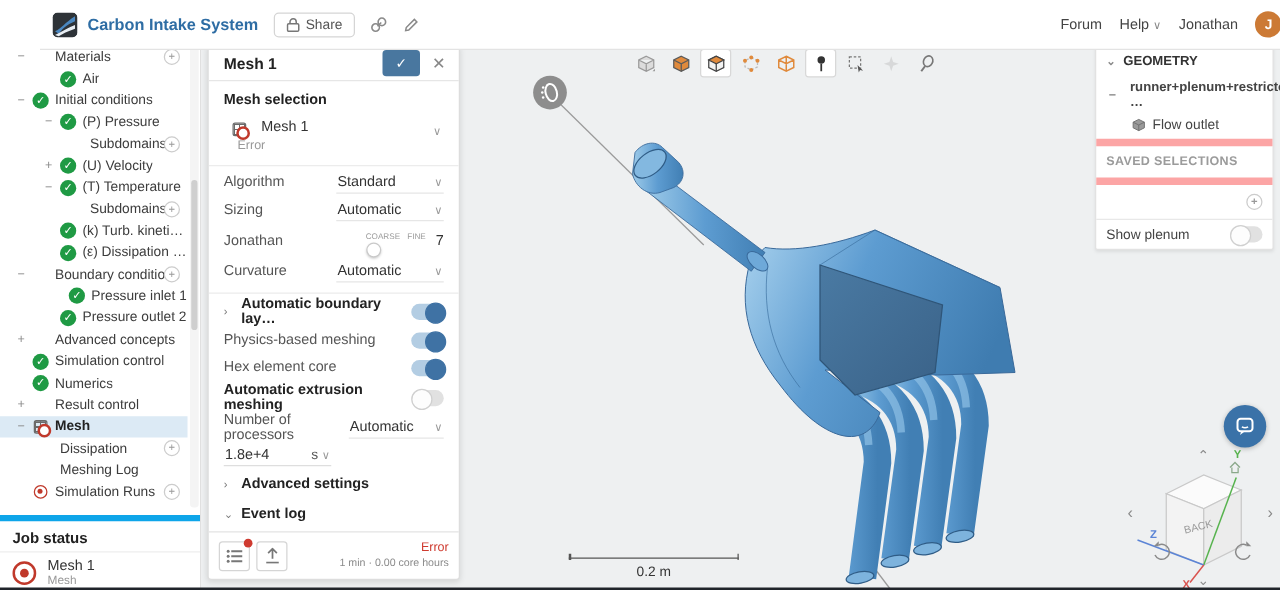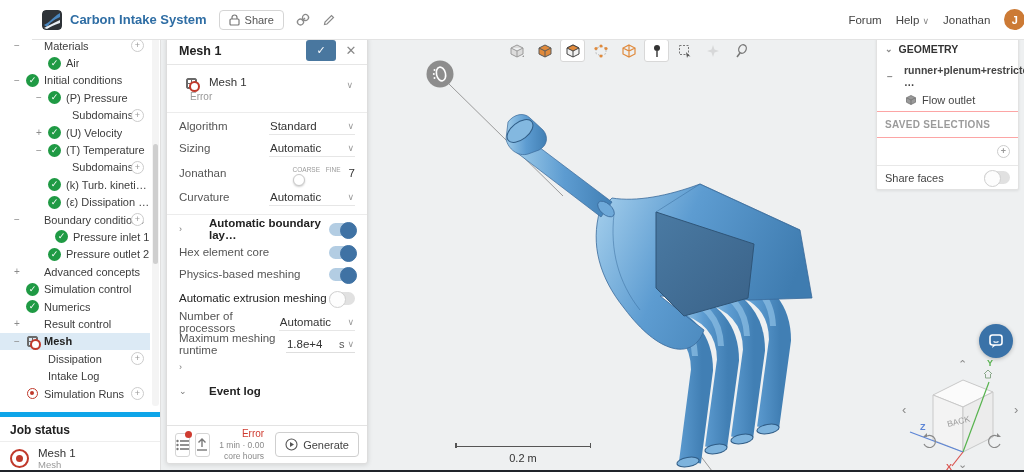--- a/index.html
+++ b/index.html
@@ -65,21 +65,21 @@
   .scalebar::before{left:0;} .scalebar::after{right:0;}
   .scalelabel{position:absolute;left:294px;top:424px;width:136px;text-align:center;font-size:11px;color:#333;z-index:6;}
   .chatbtn{position:absolute;left:818px;top:296px;width:34px;height:34px;border-radius:50%;background:#3a72a8;
     display:flex;align-items:center;justify-content:center;z-index:12;cursor:pointer;box-shadow:0 1px 4px rgba(0,0,0,.25);}
   
   .geopanel{position:absolute;left:715px;top:8px;width:143px;background:#fff;border:1px solid #e2e2e2;
     border-radius:2px;box-shadow:0 1px 3px rgba(0,0,0,.08);z-index:15;font-size:11px;}
   .geopanel .hdr{display:flex;align-items:center;gap:6px;padding:6px 8px;font-weight:bold;color:#333;font-size:10.5px;cursor:pointer;}
   .geopanel .item{display:flex;align-items:center;gap:5px;padding:3px 8px 3px 10px;font-weight:bold;color:#444;cursor:pointer;}
   .geopanel .child{display:flex;align-items:center;gap:5px;padding:3px 8px 5px 28px;color:#444;cursor:pointer;}
-  .geopanel .sect{padding:7px 8px;border-top:1px solid #fca5a5;font-size:10px;font-weight:bold;color:#9b9b9b;
+  .geopanel .sect{padding:7px 8px;border-top:6px solid #fca5a5;font-size:10px;font-weight:bold;color:#9b9b9b;
     letter-spacing:.3px;display:flex;align-items:center;cursor:pointer;}
   .geopanel .sect.dark{color:#333;}
   .geopanel .row{display:flex;align-items:center;justify-content:space-between;
     padding:5px 8px;border-top:1px solid #e8e8e8;color:#444;}
   
   .panel{position:absolute;left:166px;top:36px;width:202px;height:428px;background:#fff;border:1px solid #ddd;
     border-radius:3px;box-shadow:0 1px 5px rgba(0,0,0,.12);z-index:20;display:flex;flex-direction:column;}
   .phead{display:flex;align-items:center;height:28px;padding:0 6px 0 12px;border-bottom:1px solid #e6e6e6;flex:none;}
   .phead .name{font-weight:bold;font-size:12.5px;color:#222;flex:1;}
   .okbtn{width:30px;height:21px;background:#49779f;border-radius:3px;color:#fff;display:flex;align-items:center;
@@ -88,40 +88,40 @@
   .pbody{flex:1;padding:9px 12px 0;overflow:hidden;font-size:11.5px;}
   .sechdr{font-weight:bold;color:#222;margin-bottom:8px;}
   .meshsel{display:flex;align-items:flex-start;gap:6px;padding:2px 0 8px 6px;cursor:pointer;position:relative;}
   .meshsel .mi{margin-top:2px;}
   .meshsel .nm{color:#333;}
   .meshsel .st{font-size:10px;color:#999;margin-top:3px;margin-left:-19px;}
   .meshsel .dd{position:absolute;right:2px;top:6px;color:#999;font-size:9px;}
   .divider{border-top:1px solid #ececec;margin:2px -12px 2px -12px;}
   .frow{display:flex;align-items:center;justify-content:space-between;height:22px;}
   .frow .lbl{color:#555;}
-  .frow .lbl.b{font-weight:normal;color:#222;}
+  .frow .lbl.b{font-weight:bold;color:#222;}
   .selval{display:flex;align-items:center;justify-content:space-between;width:86px;color:#333;
     border-bottom:1px solid #e6e6e6;padding:2px 1px;cursor:pointer;}
   .selval .c{color:#999;font-size:9px;}
   .toggle{width:26px;height:13px;border-radius:7px;background:#e1e1e1;position:relative;cursor:pointer;flex:none;}
   .toggle::after{content:"";position:absolute;left:0px;top:-1px;width:15px;height:15px;border-radius:50%;
     background:#fdfdfd;border:1px solid #d0d0d0;transition:left .1s;}
   .toggle.on{background:#b3cde3;}
   .toggle.on::after{left:11px;background:#3f72a4;border-color:#3f72a4;}
   .slwrap{display:flex;align-items:center;gap:8px;}
   .slider{width:48px;position:relative;height:16px;}
   .slider .tr{position:absolute;left:0;top:7px;width:100%;height:2.5px;background:#d9d9d9;border-radius:2px;}
   .slider .fl{position:absolute;left:0;top:7px;width:72%;height:2.5px;background:#2f6fad;border-radius:2px;}
   .slider .kn{position:absolute;left:64%;top:2px;width:12px;height:12px;border-radius:50%;background:#fff;
     border:1px solid #c9c9c9;box-shadow:0 1px 2px rgba(0,0,0,.2);cursor:pointer;}
   .slsub{display:flex;justify-content:space-between;width:48px;font-size:6.5px;color:#9a9a9a;margin-top:-6px;}
   .slval{font-size:11.5px;color:#333;}
   .collrow{display:flex;align-items:center;height:24px;gap:6px;}
   .collrow .ar{color:#777;font-size:9px;width:8px;}
-  .collrow .tl{font-weight:bold;color:#222;flex:1;margin-left:16px;}
+  .collrow .tl{font-weight:bold;color:#222;flex:1;}
   .inpval{display:flex;align-items:center;width:86px;border-bottom:1px solid #dedede;padding:2px 1px;}
   .inpval input{border:none;outline:none;width:52px;font-size:11.5px;color:#333;font-family:inherit;background:transparent;}
   .inpval .unit{margin-left:auto;color:#555;font-size:11px;}
   .inpval .c{color:#999;font-size:9px;margin-left:3px;}
   .pfoot{flex:none;height:38px;border-top:1px solid #e3e3e3;display:flex;align-items:center;padding:0 8px;gap:5px;}
   .fbtn{width:25px;height:24px;border:1px solid #d5d5d5;border-radius:3px;background:#fff;display:flex;
     align-items:center;justify-content:center;cursor:pointer;position:relative;}
   .fbtn .reddot{position:absolute;right:-3px;top:-3px;width:7px;height:7px;border-radius:50%;background:#cf3b30;}
   .fstatus{margin-left:auto;text-align:right;line-height:1.25;}
   .fstatus .e{color:#cf3b30;font-size:10px;}
@@ -308,21 +308,21 @@
       </svg>
       <span>Flow outlet</span>
     </div>
     <div class="sect">
       <span>SAVED SELECTIONS</span>
     </div>
     <div class="sect dark">
       <span class="plusbtn" style="position:static;margin-left:auto;">+</span>
     </div>
     <div class="row">
-      <span>Share faces</span>
+      <span>Show plenum</span>
       <span class="toggle"></span>
     </div>
   </div>
 
   <div class="scalebar"></div>
   <div class="scalelabel">0.2 m</div>
 
   <div class="chatbtn">
     <svg width="18" height="18" viewBox="0 0 18 18">
       <rect x="3" y="3" width="12" height="10" rx="2.5" fill="none" stroke="#fff" stroke-width="1.6"></rect>
@@ -456,21 +456,21 @@
         <span class="tic mesh"></span>
         <span class="tlab">Mesh</span>
       </div>
       <div class="trow" style="padding-left: 36px;">
         <span class="exp"></span>
         <span class="tlab">Dissipation</span>
         <span class="plusbtn">+</span>
       </div>
       <div class="trow" style="padding-left: 36px;">
         <span class="exp"></span>
-        <span class="tlab">Intake Log</span>
+        <span class="tlab">Meshing Log</span>
       </div>
       <div class="trow" style="padding-left: 14px;">
         <span class="exp"></span>
         <span class="tic runs"></span>
         <span class="tlab">Simulation Runs</span>
         <span class="plusbtn">+</span>
       </div>
     </div>
   <div class="tscroll">
       <div class="tthumb"></div>
@@ -487,20 +487,21 @@
   </div>
 </div>
 
 <div class="panel">
   <div class="phead">
     <span class="name">Mesh 1</span>
     <span class="okbtn">✓</span>
     <span class="xbtn">✕</span>
   </div>
   <div class="pbody">
+    <div class="sechdr">Mesh selection</div>
     <div class="meshsel">
       <span class="tic mesh mi"></span>
       <span>
         <div class="nm">Mesh 1</div>
         <div class="st">Error</div>
       </span>
       <span class="dd">∨</span>
     </div>
     <div class="divider"></div>
     <div class="frow">
@@ -539,48 +540,48 @@
           <span class="c">∨</span>
         </span>
     </div>
     <div class="divider" style="margin-top:6px;"></div>
     <div class="collrow">
       <span class="ar">›</span>
       <span class="tl">Automatic boundary lay…</span>
       <span class="toggle on"></span>
     </div>
     <div class="frow">
+      <span class="lbl">Physics-based meshing</span>
+      <span class="toggle on"></span>
+    </div>
+    <div class="frow">
       <span class="lbl">Hex element core</span>
-      <span class="toggle on"></span>
-    </div>
-    <div class="frow">
-      <span class="lbl">Physics-based meshing</span>
       <span class="toggle on"></span>
     </div>
     <div class="frow" style="height:26px;">
       <span class="lbl b">Automatic extrusion meshing</span>
       <span class="toggle"></span>
     </div>
     <div class="frow">
       <span class="lbl">Number of processors</span>
       <span class="selval">
           <span>Automatic</span>
           <span class="c">∨</span>
         </span>
     </div>
     <div class="frow">
-      <span class="lbl">Maximum meshing runtime</span>
       <span class="inpval">
         <input value="1.8e+4" style="">
         <span class="unit">s</span>
         <span class="c">∨</span>
       </span>
     </div>
     <div class="collrow">
       <span class="ar">›</span>
+      <span class="tl">Advanced settings</span>
     </div>
     <div class="collrow">
       <span class="ar">⌄</span>
       <span class="tl">Event log</span>
     </div>
 
   </div>
   <div class="pfoot">
     <span class="fbtn">
       <svg width="13" height="12" viewBox="0 0 13 12">
@@ -596,23 +597,16 @@
     <span class="fbtn">
       <svg width="12" height="13" viewBox="0 0 12 13">
         <path d="M6 1 L6 9 M2.5 4.5 L6 1 L9.5 4.5" fill="none" stroke="#777" stroke-width="1.4"></path>
         <path d="M1 12 L11 12" stroke="#777" stroke-width="1.4"></path>
       </svg>
     </span>
     <span class="fstatus">
       <div class="e">Error</div>
       <div class="m">1 min · 0.00 core hours</div>
     </span>
-    <button class="genbtn">
-      <svg width="13" height="13" viewBox="0 0 13 13">
-        <circle cx="6.5" cy="6.5" r="5.5" fill="none" stroke="#555" stroke-width="1.1"></circle>
-        <path d="M5 4 L9 6.5 L5 9 Z" fill="#555"></path>
-      </svg>
-      <span>Generate</span>
-    </button>
   </div>
 </div>
 
 <div class="bottom-edge"></div>
 
 </body></html>

